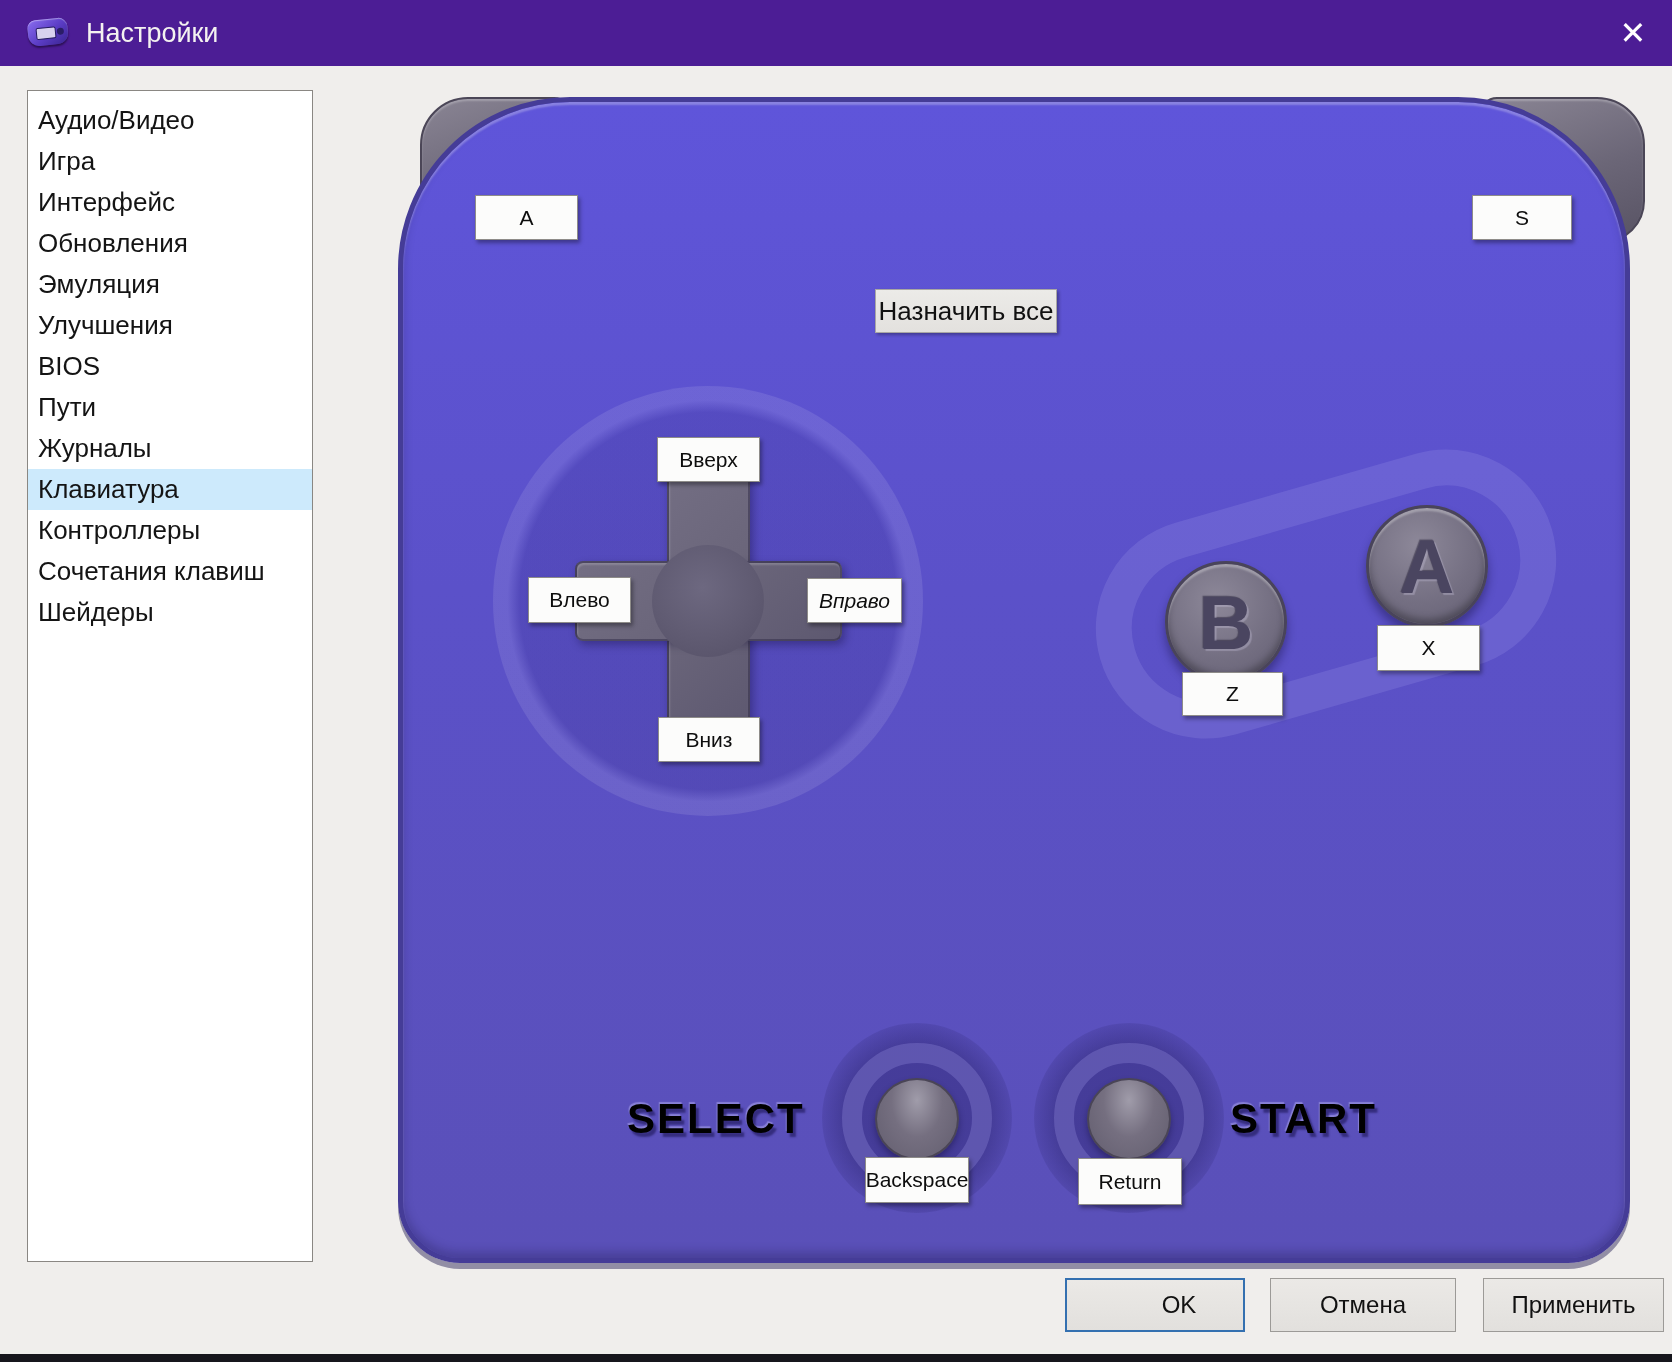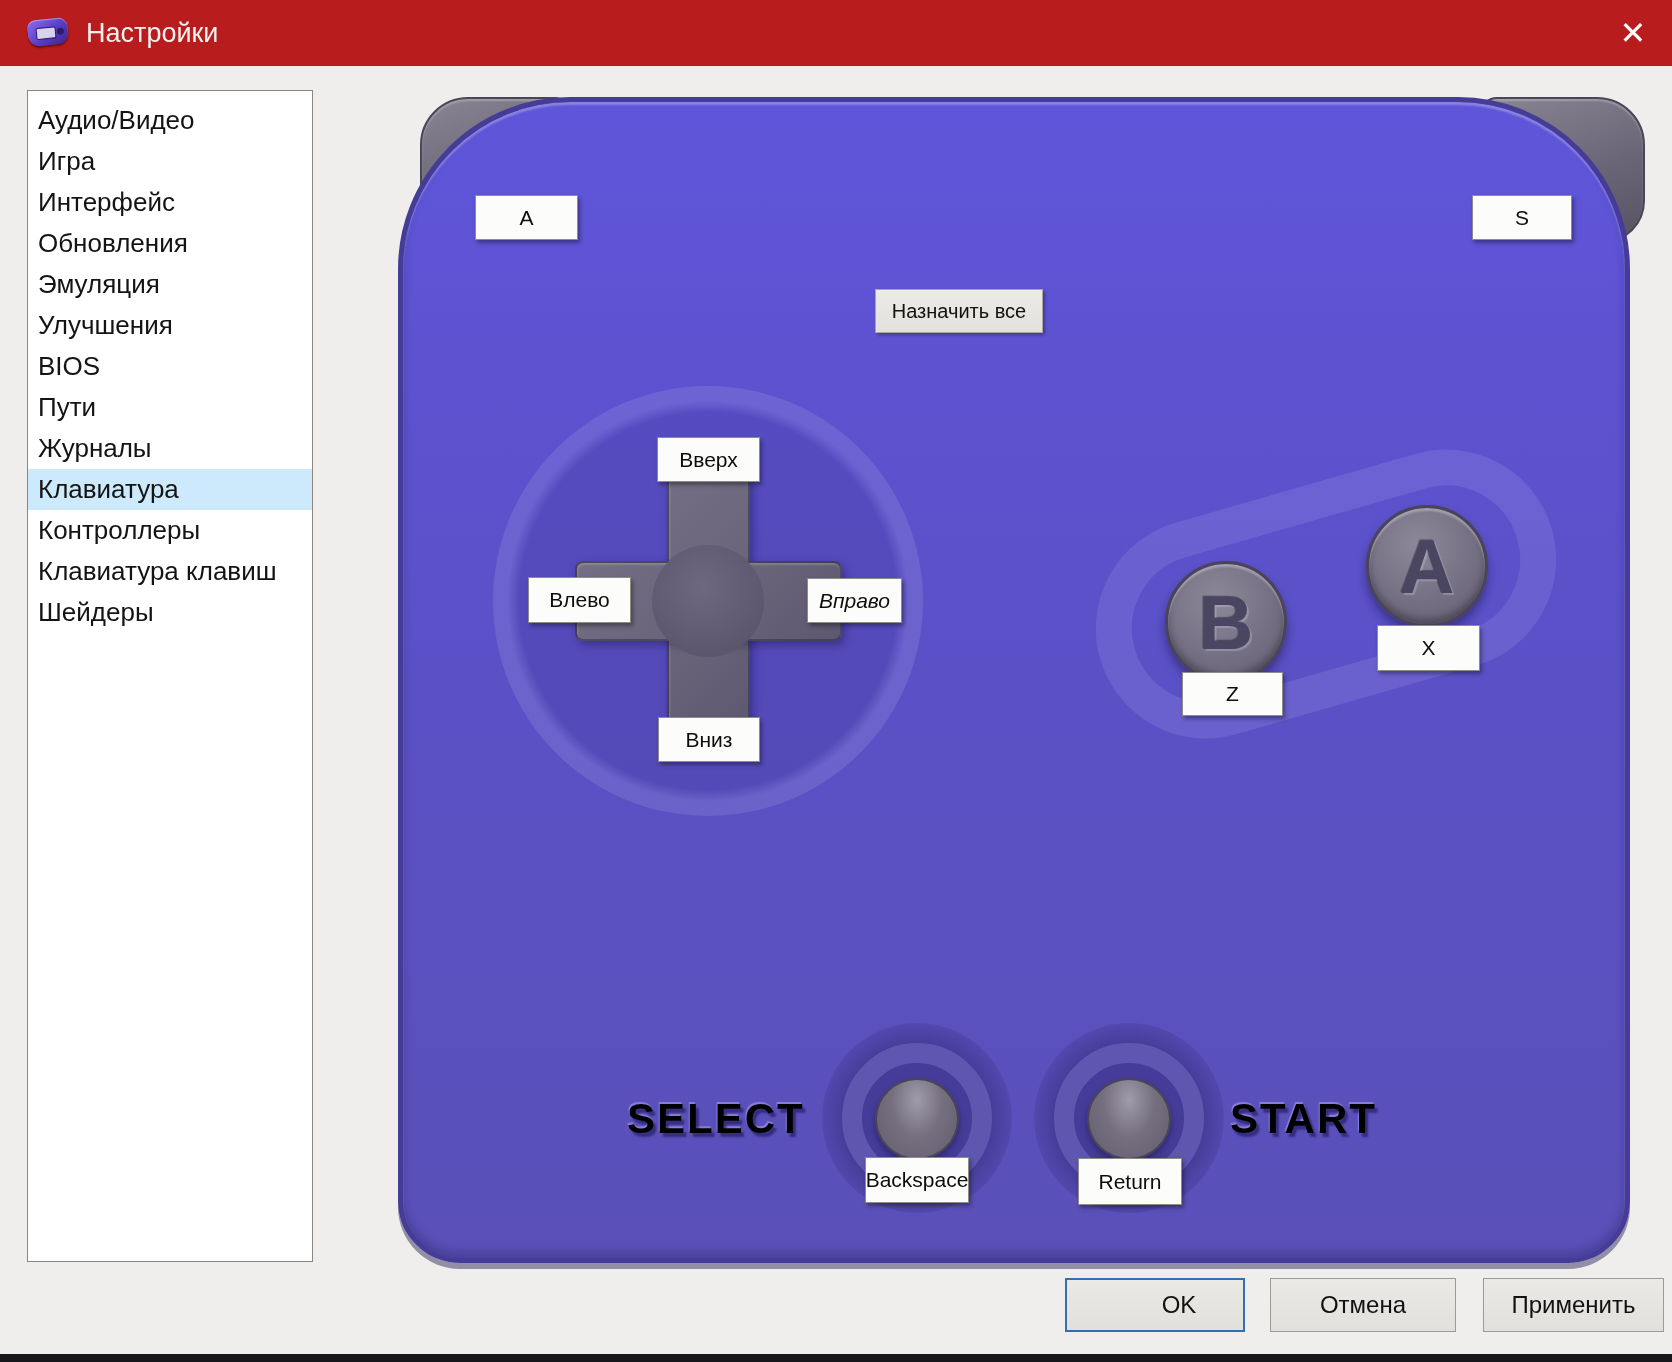--- a/index.html
+++ b/index.html
@@ -4,21 +4,21 @@
 <style>
   html,body{margin:0;padding:0;}
   body{
     width:1672px;height:1362px;position:relative;overflow:hidden;
     background:#f0eeec;
     font-family:"Liberation Sans", sans-serif;
   }
   
   .titlebar{
     position:absolute;left:0;top:0;width:1672px;height:66px;
-    background:#b91c1c;display:flex;align-items:center;
+    background:#4c1d95;display:flex;align-items:center;
   }
   .app-icon{
     position:relative;width:44px;height:32px;margin-left:26px;
     transform:rotate(-6deg);flex:0 0 auto;
   }
   .app-icon .shell{
     position:absolute;inset:2px 2px 4px 2px;border-radius:8px 9px 11px 11px;
     background:linear-gradient(145deg,#8a6ef0 0%,#5a3cc4 55%,#3a2490 100%);
     box-shadow:0 2px 2px rgba(0,0,0,.45), inset 0 1px 1px rgba(255,255,255,.4);
   }
@@ -66,25 +66,25 @@
                inset 0 -6px 10px rgba(20,15,60,.25);
   }
   
   .key{
     position:absolute;background:#fcfcfb;border:1px solid #8e8c89;box-sizing:border-box;
     display:flex;align-items:center;justify-content:center;
     font-size:21px;color:#0d0d0d;box-shadow:2px 3px 4px rgba(0,0,0,.35);
     white-space:nowrap;overflow:hidden;
   }
   .assign-all{
-    position:absolute;left:477px;top:194px;width:168px;height:44px;
+    position:absolute;left:477px;top:194px;width:182px;height:44px;
     background:linear-gradient(180deg,#ecebe8,#e3e1de);
     border:1px solid #a9a7a4;box-sizing:border-box;
     display:flex;align-items:center;justify-content:center;
-    font-size:20px;color:#111;box-shadow:2px 2px 3px rgba(0,0,0,.3);
+    font-size:26px;color:#111;box-shadow:2px 2px 3px rgba(0,0,0,.3);
   }
   
   .dpad-well{
     position:absolute;left:95px;top:291px;width:430px;height:430px;border-radius:50%;
     background:radial-gradient(circle, rgba(20,15,70,.10) 0 62%,
                rgba(255,255,255,.10) 66% 78%, rgba(255,255,255,0) 81%);
   }
   .dpad-bar{
     position:absolute;background:linear-gradient(135deg,#736e83 0%,#696479 55%,#5d5870 100%);
     border:2px solid rgba(28,23,52,.4);box-sizing:border-box;border-radius:8px;
@@ -175,21 +175,21 @@
   <div class="side-item">Игра</div>
   <div class="side-item">Интерфейс</div>
   <div class="side-item">Обновления</div>
   <div class="side-item">Эмуляция</div>
   <div class="side-item">Улучшения</div>
   <div class="side-item">BIOS</div>
   <div class="side-item">Пути</div>
   <div class="side-item">Журналы</div>
   <div class="side-item selected">Клавиатура</div>
   <div class="side-item">Контроллеры</div>
-  <div class="side-item">Клавиатура клавиш</div>
+  <div class="side-item">Сочетания клавиш</div>
   <div class="side-item">Шейдеры</div>
 </div>
 
 <div class="panel">
   <div class="shoulder left"></div>
   <div class="shoulder right"></div>
   <div class="pad-body"></div>
 
   <div class="key" style="left:77px;top:100px;width:103px;height:45px;">A</div>
   <div class="key" style="left:1074px;top:100px;width:100px;height:45px;">S</div>

